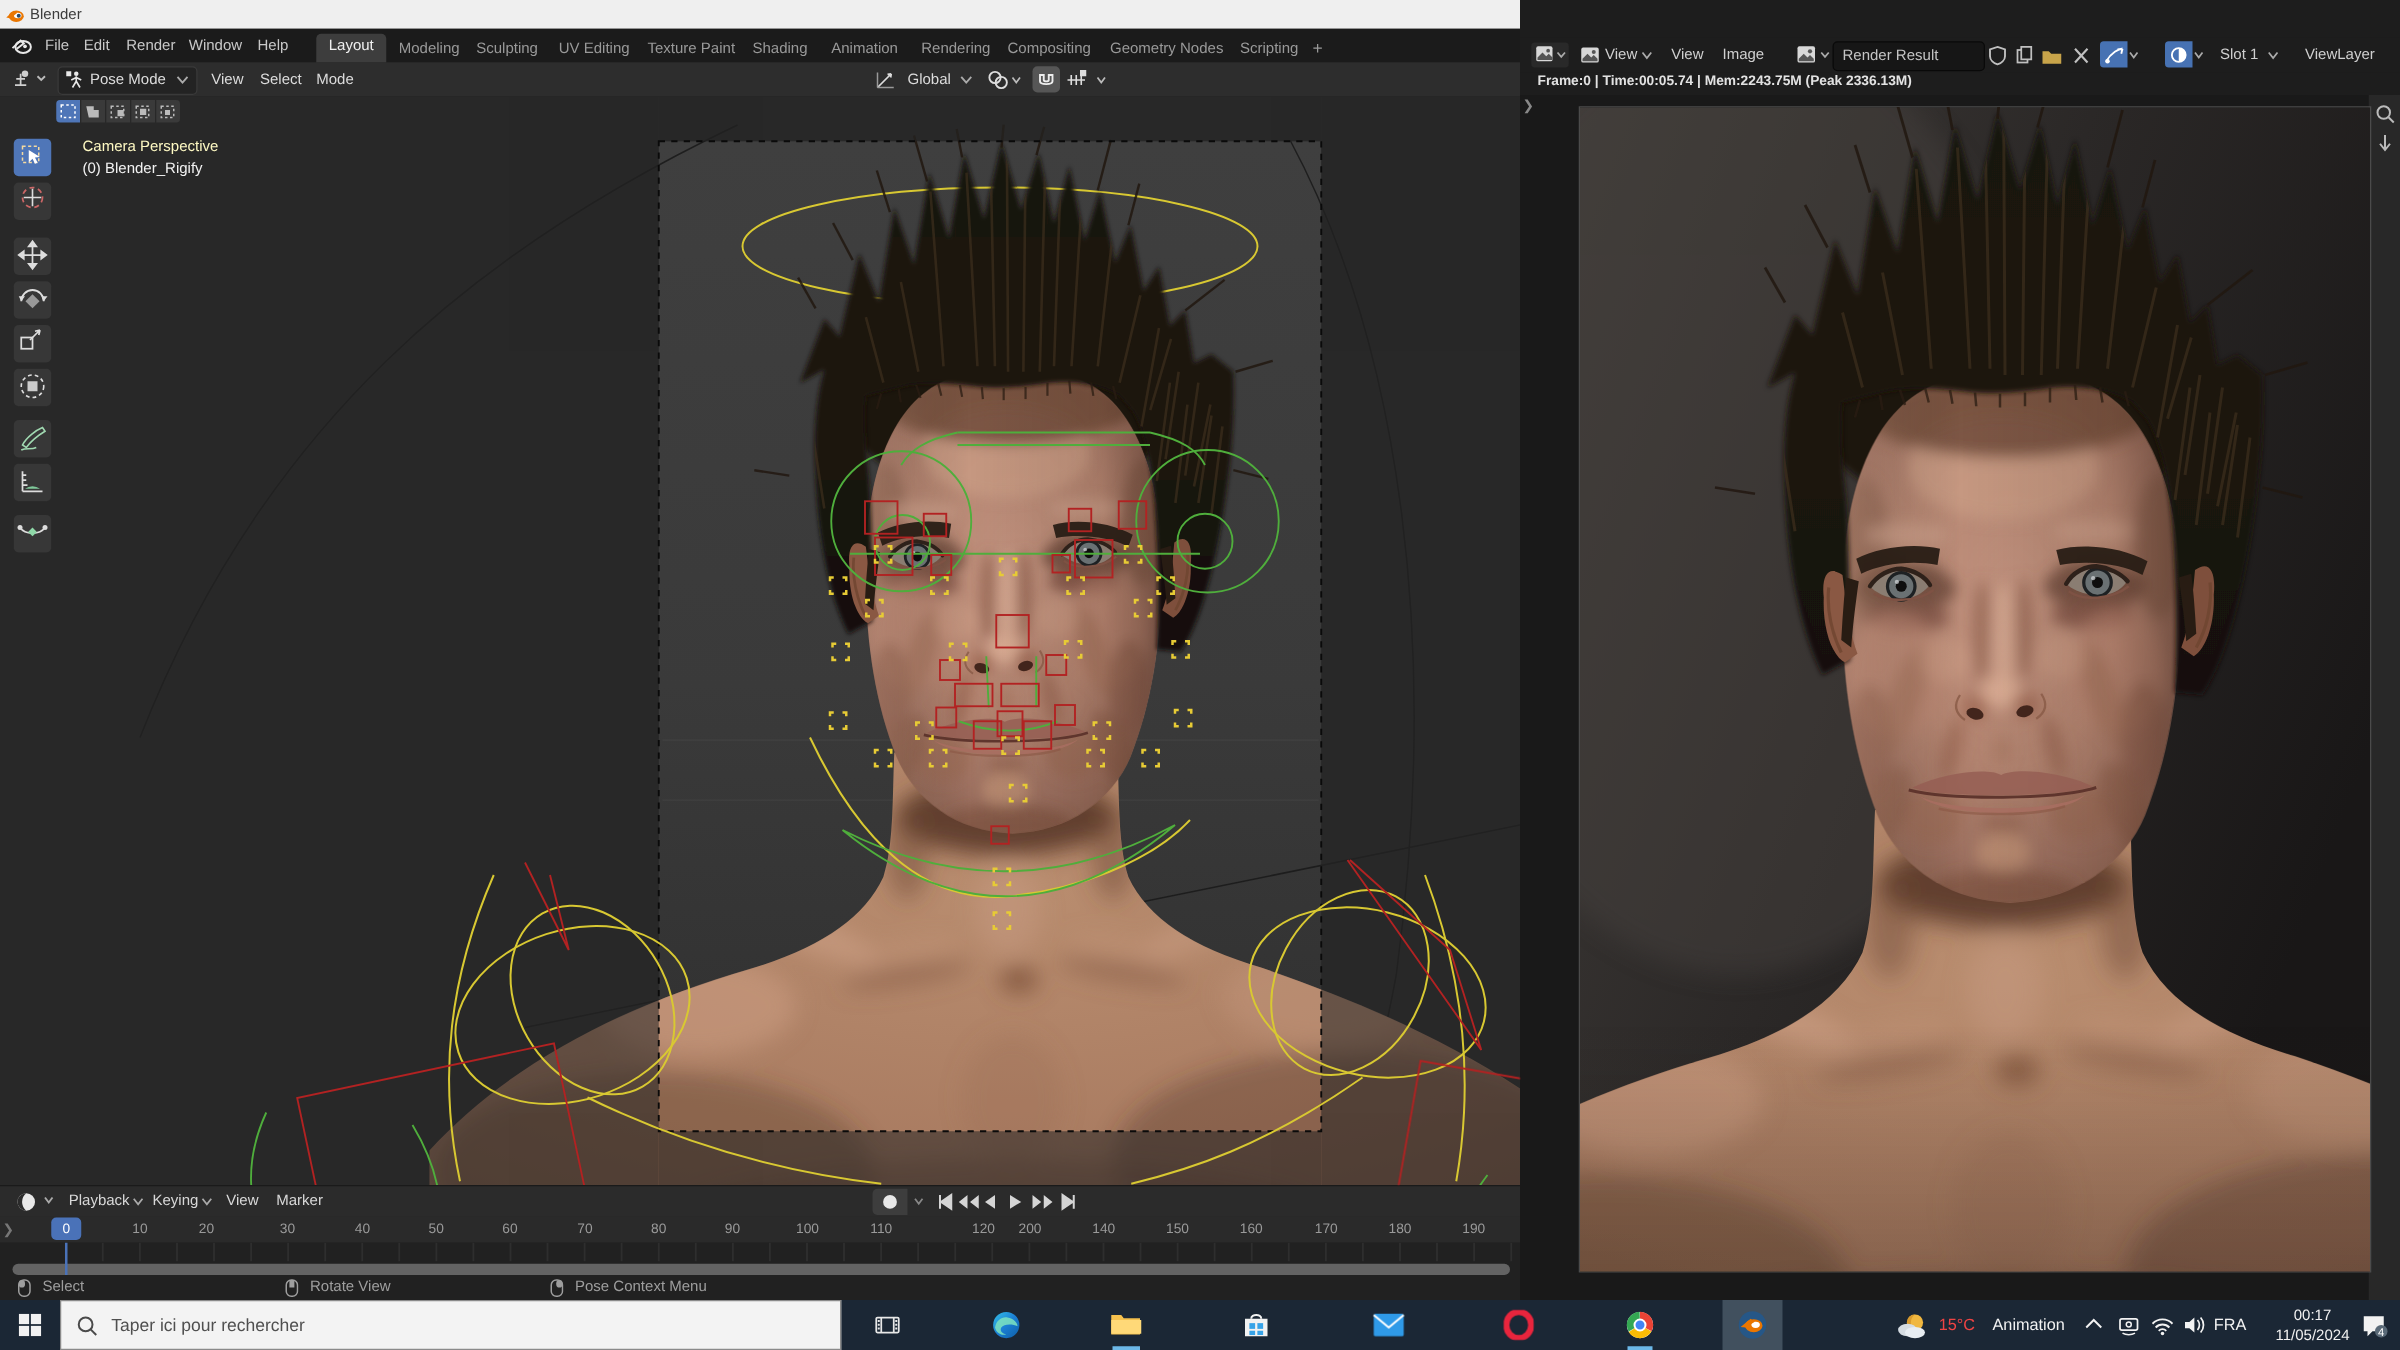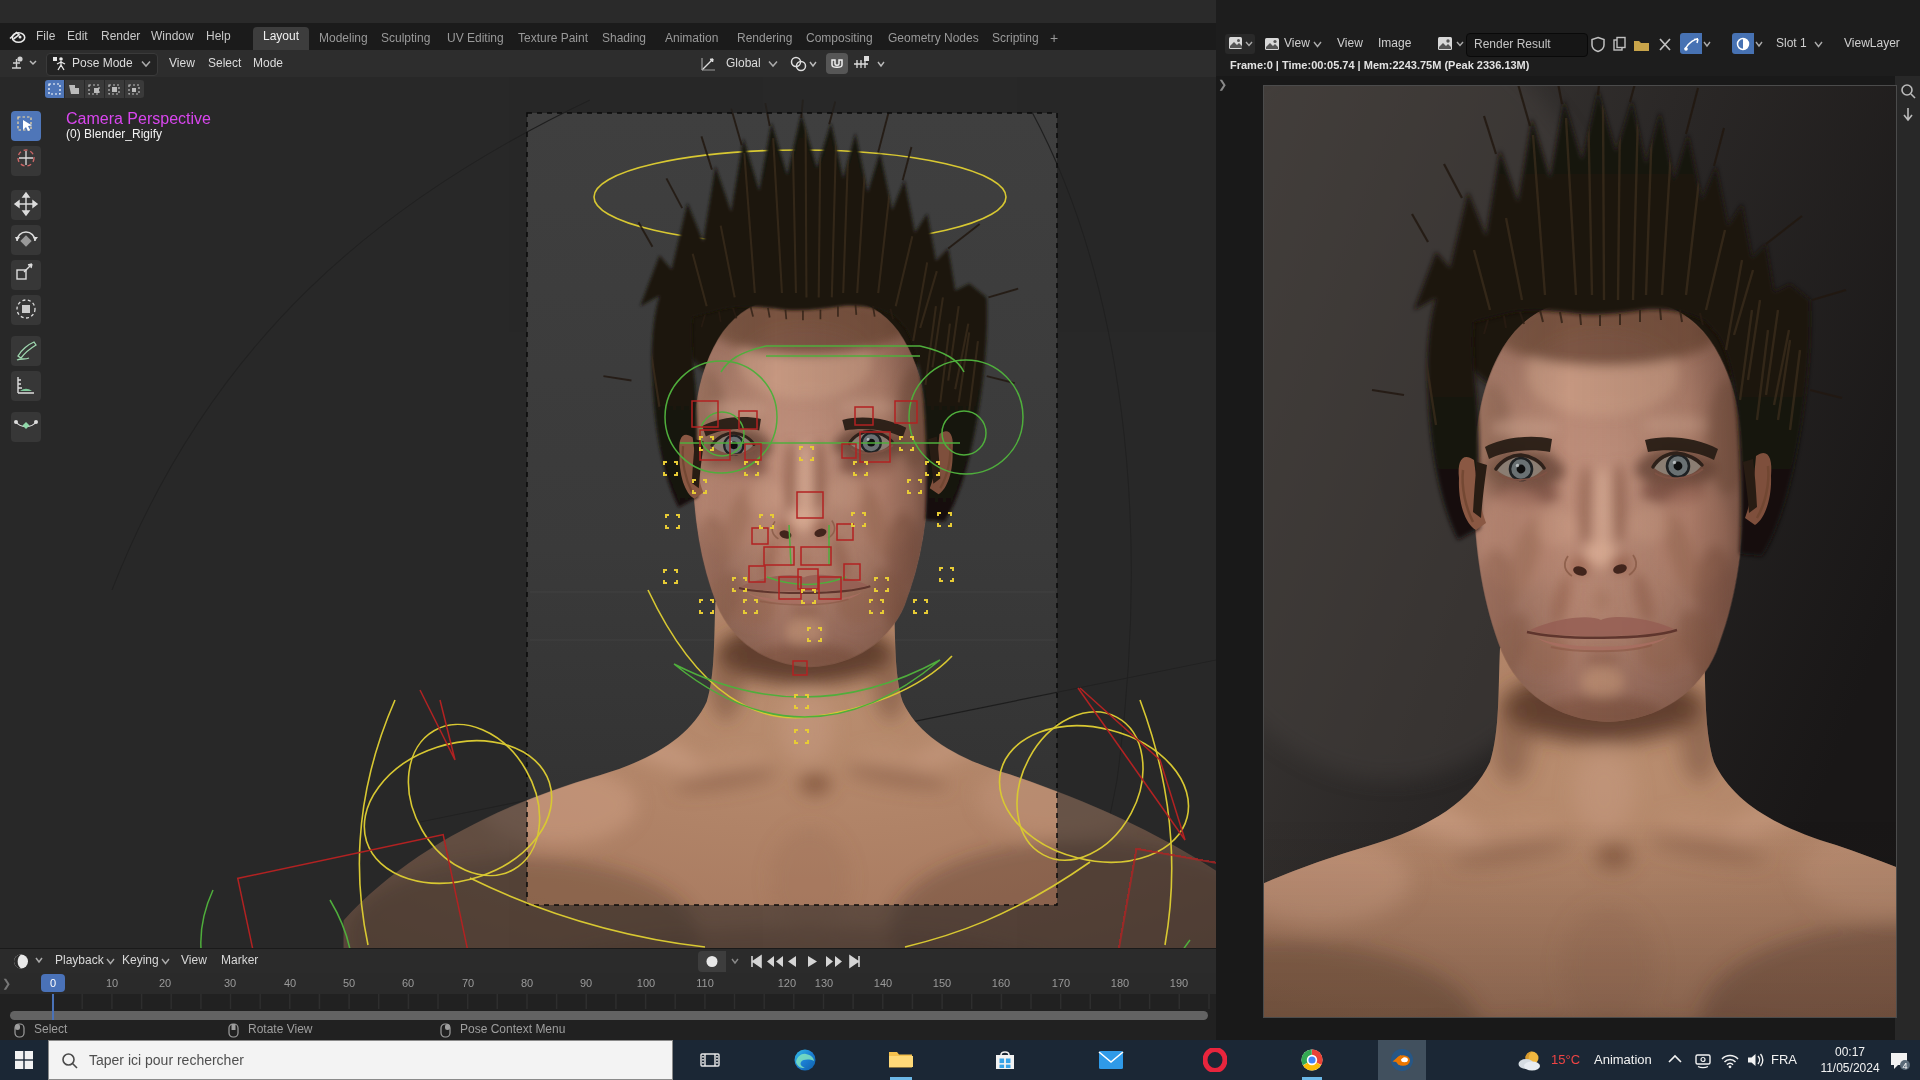--- a/index.html
+++ b/index.html
@@ -245,20 +245,29 @@
     <path d="M1700,313 L1703,325"></path>
           <path d="M1488,320 L1484,334"></path>
           <path d="M1504,316 L1506,328"></path>
   </g>
 </g>
 </defs>
 </svg>
 
 <div class="abs" style="left:0;top:0;width:1216px;height:1040px;background:#2a2a2a">
 
+  <div class="abs" style="left:0;top:0;width:1216px;height:23px;background:#efefef">
+    <svg class="abs" style="left:4px;top:4px" width="16" height="16" viewBox="0 0 16 16">
+      <ellipse cx="9" cy="9" rx="6" ry="4.6" fill="#ea7600"></ellipse>
+      <ellipse cx="10.2" cy="8.4" rx="3" ry="2.2" fill="#fff"></ellipse>
+      <path d="M1,10 L7,4.5 L9.5,6.5 L4,10.5 Z" fill="#ea7600"></path>
+      <circle cx="11" cy="8.6" r="1.6" fill="#2a4a6a"></circle>
+    </svg>
+    <div class="abs txt" style="left:24px;top:4px;font-size:12px;color:#3c3c3c">Blender</div>
+  </div>
 
   <div class="abs" style="left:0;top:23px;width:1216px;height:27px;background:#1b1b1b;color:#c8c8c8;font-size:12px">
     <svg class="abs" style="left:9px;top:5px" width="17" height="17" viewBox="0 0 17 17">
       <ellipse cx="9.5" cy="9.5" rx="6.2" ry="4.8" fill="none" stroke="#e8e8e8" stroke-width="1.6"></ellipse>
       <path d="M1,10.5 L7.5,4.5 L10,6.8 L4.5,11" fill="none" stroke="#e8e8e8" stroke-width="1.6"></path>
       <circle cx="11" cy="9" r="1.5" fill="#e8e8e8"></circle>
     </svg>
     <div class="abs txt" style="left:36px;top:6px">File</div>
     <div class="abs txt" style="left:67px;top:6px">Edit</div>
     <div class="abs txt" style="left:101px;top:6px">Render</div>
@@ -486,21 +495,21 @@
           <path d="M7,22 L7,6 M7,22 L23,22 M7,9 h3 M7,13 h3 M7,17 h4" stroke="#ddd" stroke-width="1.4" fill="none"></path>
           <path d="M9,20 a10,10 0 0 1 12,-0 Z" fill="#7fc89a"></path>
         </g>
       <g transform="translate(0,301)">
           <path d="M5,10 C9,16 21,16 25,10" fill="none" stroke="#ddd" stroke-width="1.3"></path>
           <rect x="12.5" y="11" width="5" height="5" fill="#8fd8a8" transform="rotate(45 15 13.5)"></rect>
           <circle cx="5" cy="10" r="2" fill="#ddd"></circle>
           <circle cx="25" cy="10" r="2" fill="#ddd"></circle>
         </g>
     </svg>
-    <div class="abs txt" style="left:66px;top:33px;font-size:16px;color:#d946ef">Camera Perspective</div>
+    <div class="abs txt" style="left:66px;top:33px;font-size:12px;color:#fef9c3">Camera Perspective</div>
     <div class="abs txt" style="left:66px;top:50px;font-size:12px;color:#f2f2f2">(0) Blender_Rigify</div>
   </div>
 
   <div class="abs" style="left:0;top:948px;width:1216px;height:25px;background:#2b2b2b;border-top:1px solid #1a1a1a;color:#d8d8d8;font-size:12px">
     <svg class="abs" style="left:12px;top:4px" width="34" height="17" viewBox="0 0 34 17">
       <circle cx="9" cy="8.5" r="7" fill="#e8e8e8"></circle>
         <path d="M9,1.5 A7,7 0 0 0 9,15.5 A9,9 0 0 1 9,1.5" fill="#2b2b2b"></path>
       <path d="M24,5 L27,9 L30,5" stroke="#aaa" stroke-width="1.5" fill="none"></path>
     </svg>
     <div class="abs txt" style="left:55px;top:4px">Playback</div>
@@ -536,21 +545,21 @@
 <div class="abs txt" style="left:218px;top:4px;width:24px;text-align:center">30</div>
 <div class="abs txt" style="left:278px;top:4px;width:24px;text-align:center">40</div>
 <div class="abs txt" style="left:337px;top:4px;width:24px;text-align:center">50</div>
 <div class="abs txt" style="left:396px;top:4px;width:24px;text-align:center">60</div>
 <div class="abs txt" style="left:456px;top:4px;width:24px;text-align:center">70</div>
 <div class="abs txt" style="left:515px;top:4px;width:24px;text-align:center">80</div>
 <div class="abs txt" style="left:574px;top:4px;width:24px;text-align:center">90</div>
 <div class="abs txt" style="left:634px;top:4px;width:24px;text-align:center">100</div>
 <div class="abs txt" style="left:693px;top:4px;width:24px;text-align:center">110</div>
 <div class="abs txt" style="left:772px;top:4px;width:24px;text-align:right">120</div>
-<div class="abs txt" style="left:812px;top:4px;width:24px;text-align:center">130</div>
+<div class="abs txt" style="left:812px;top:4px;width:24px;text-align:center">200</div>
 <div class="abs txt" style="left:871px;top:4px;width:24px;text-align:center">140</div>
 <div class="abs txt" style="left:930px;top:4px;width:24px;text-align:center">150</div>
 <div class="abs txt" style="left:989px;top:4px;width:24px;text-align:center">160</div>
 <div class="abs txt" style="left:1049px;top:4px;width:24px;text-align:center">170</div>
 <div class="abs txt" style="left:1108px;top:4px;width:24px;text-align:center">180</div>
 <div class="abs txt" style="left:1167px;top:4px;width:24px;text-align:center">190</div>
     <div class="abs" style="left:41px;top:1px;width:24px;height:18px;background:#4a72b8;border-radius:4px;color:#fff;text-align:center;line-height:18px">0</div>
     <div class="abs txt" style="left:2px;top:4px;color:#777">❯</div>
   </div>
 

